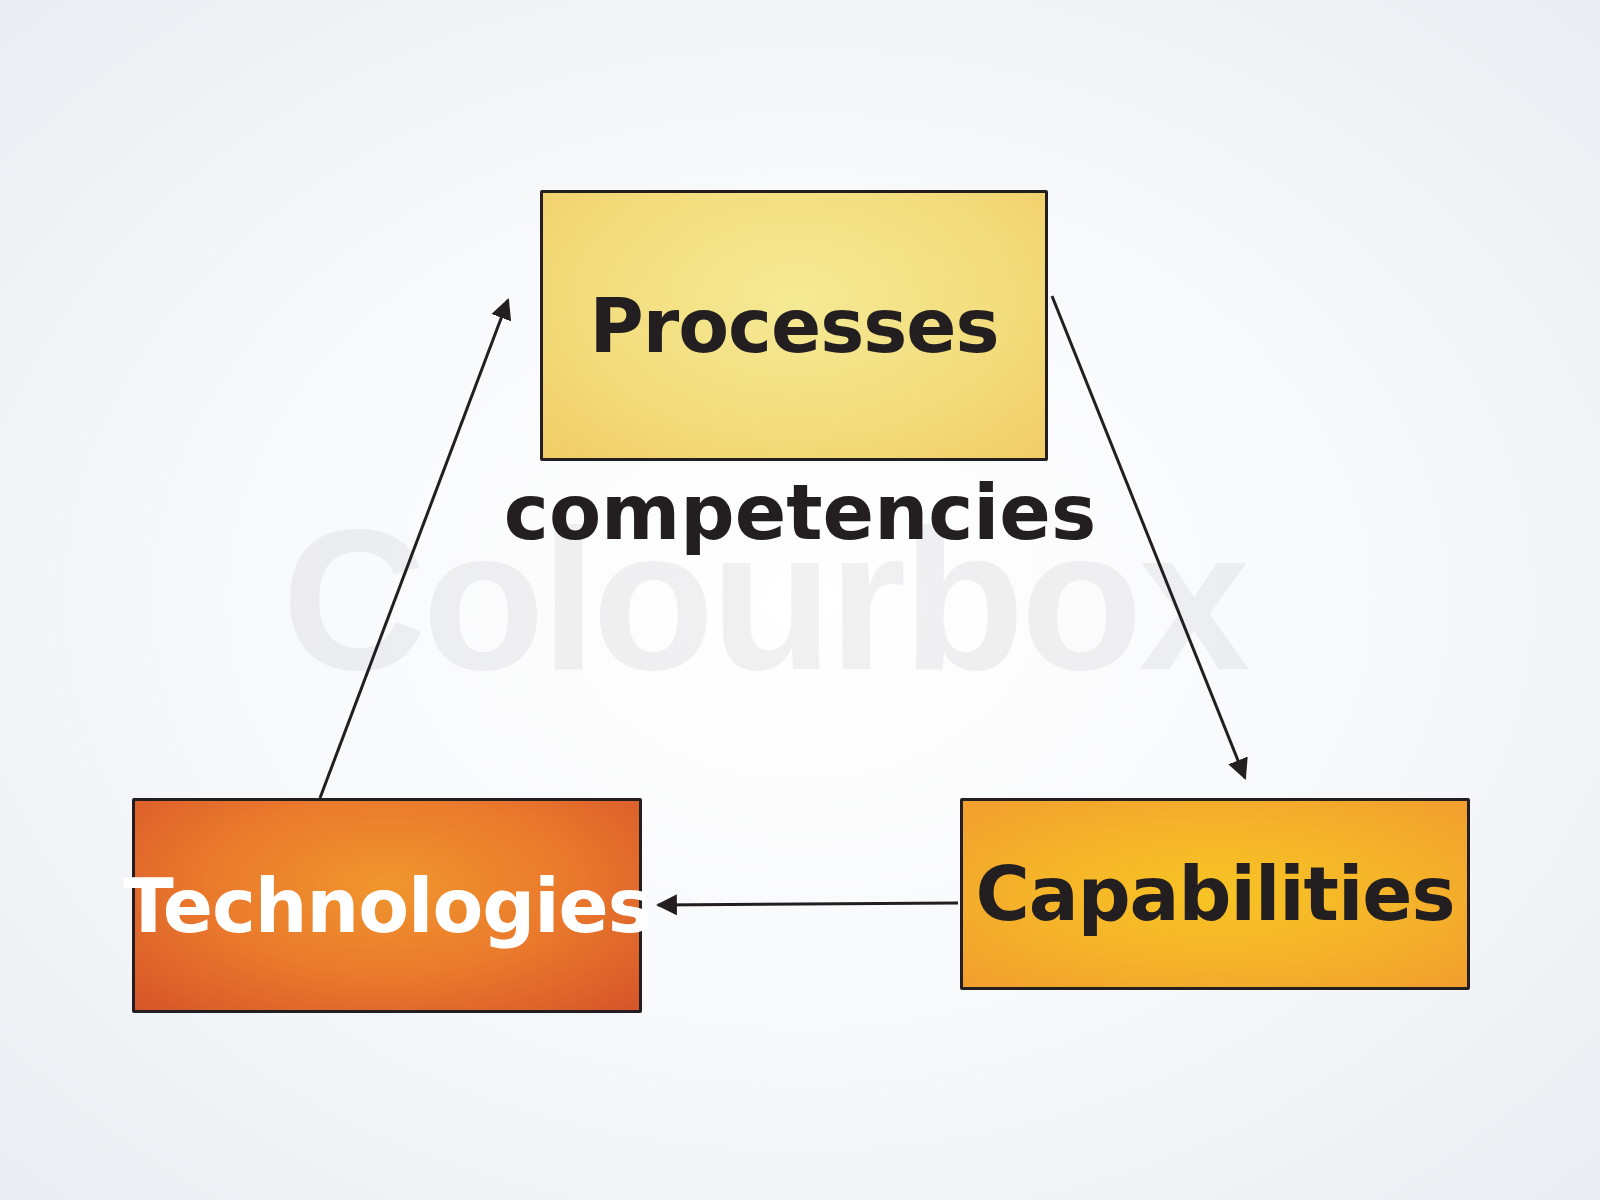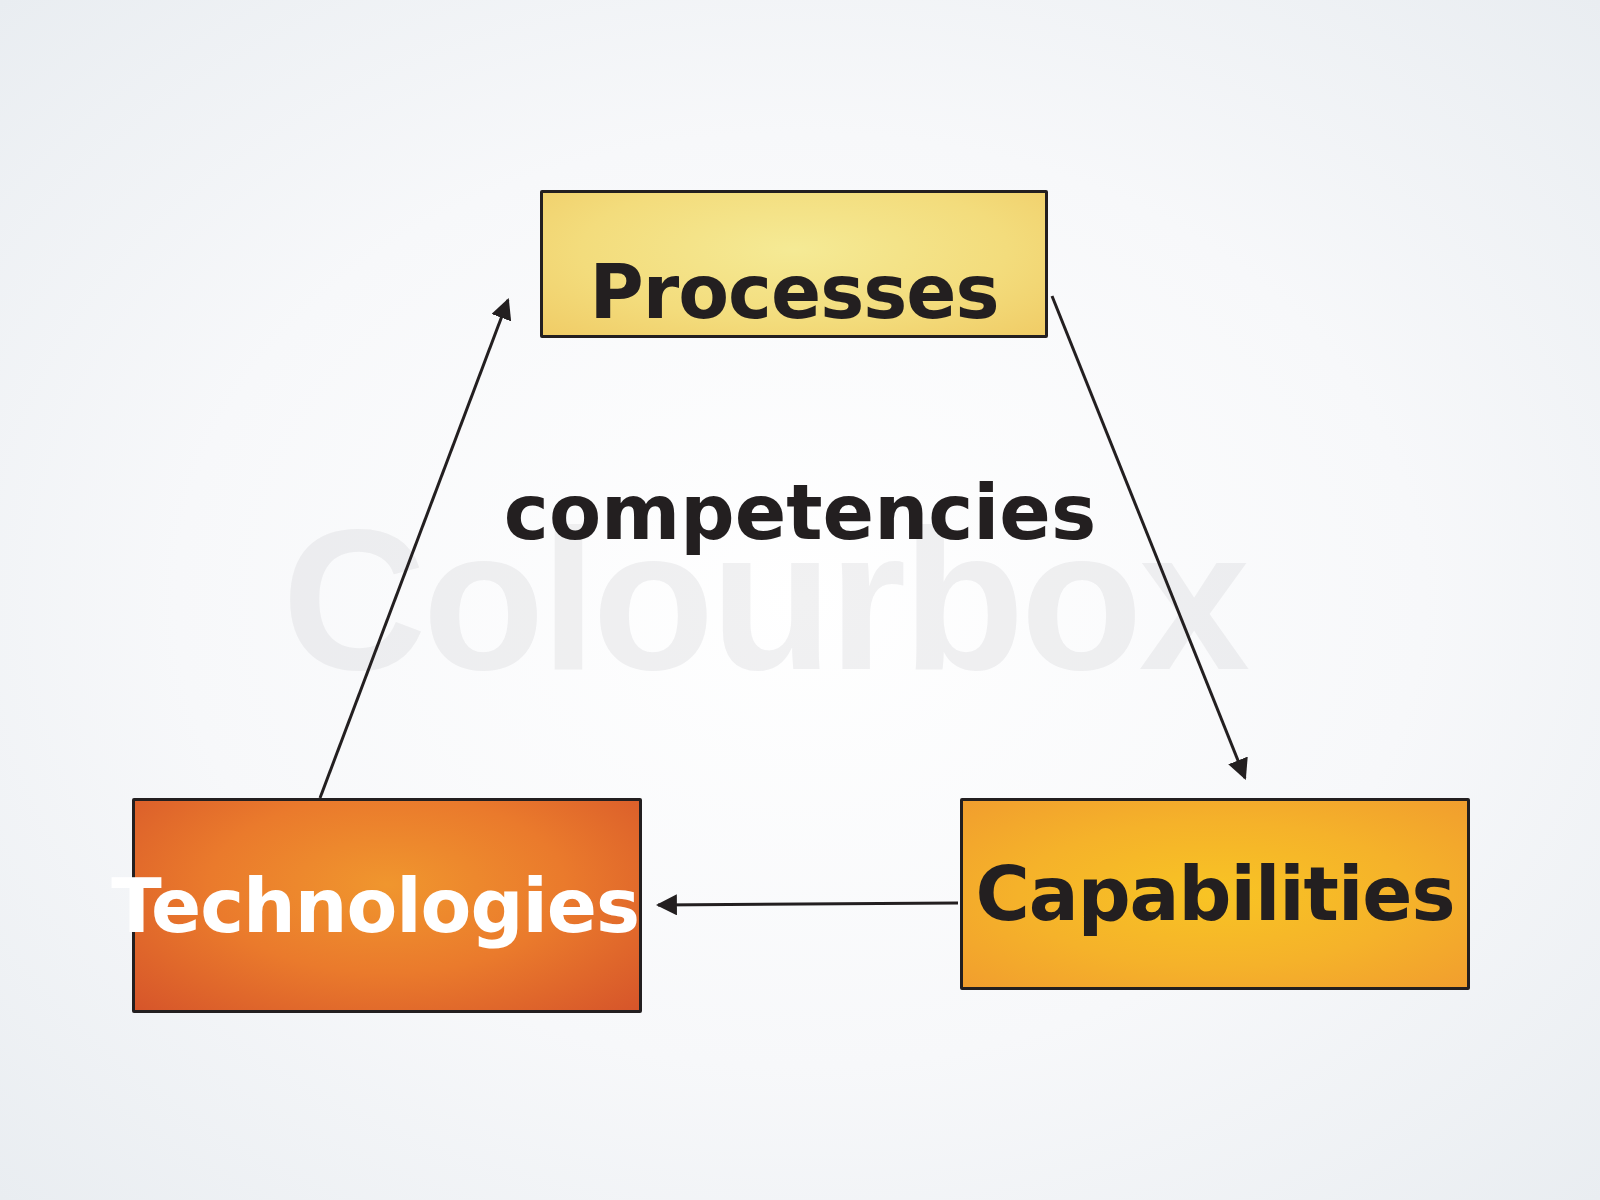--- a/index.html
+++ b/index.html
@@ -18,29 +18,27 @@
   .box {
     position: absolute; border: 3px solid #231f20; box-sizing: border-box;
     display: flex; align-items: center; justify-content: center;
     border-radius: 2px;
   }
   .box .label {
     font-family: "DejaVu Sans", sans-serif; font-weight: bold;
     font-size: 74px; letter-spacing: -1px;
   }
   #box-processes {
-    left: 540px; top: 190px; width: 508px; height: 148px;
+    left: 540px; top: 190px; width: 508px; height: 271px;
     background: radial-gradient(ellipse at 50% 40%, #f5ea95 0%, #f3dc7c 60%, #f0cc66 100%);
-    align-items: flex-end;
   }
   #box-processes .label { color: #231f20; }
   #box-technologies {
     left: 132px; top: 798px; width: 510px; height: 215px;
     background: radial-gradient(ellipse at 50% 40%, #f0962e 0%, #ea7a2c 50%, #d6552a 100%);
-    justify-content: flex-end;
   }
   #box-technologies .label { color: #ffffff; }
   #box-capabilities {
     left: 960px; top: 798px; width: 510px; height: 192px;
     background: radial-gradient(ellipse at 50% 50%, #f8c424 0%, #f5b22a 55%, #f19e2e 100%);
   }
   #box-capabilities .label { color: #231f20; }
   .center-title {
     position: absolute; left: 420px; top: 470px; width: 760px; text-align: center;
     color: #231f20; font-family: "DejaVu Sans", sans-serif; font-weight: bold;

